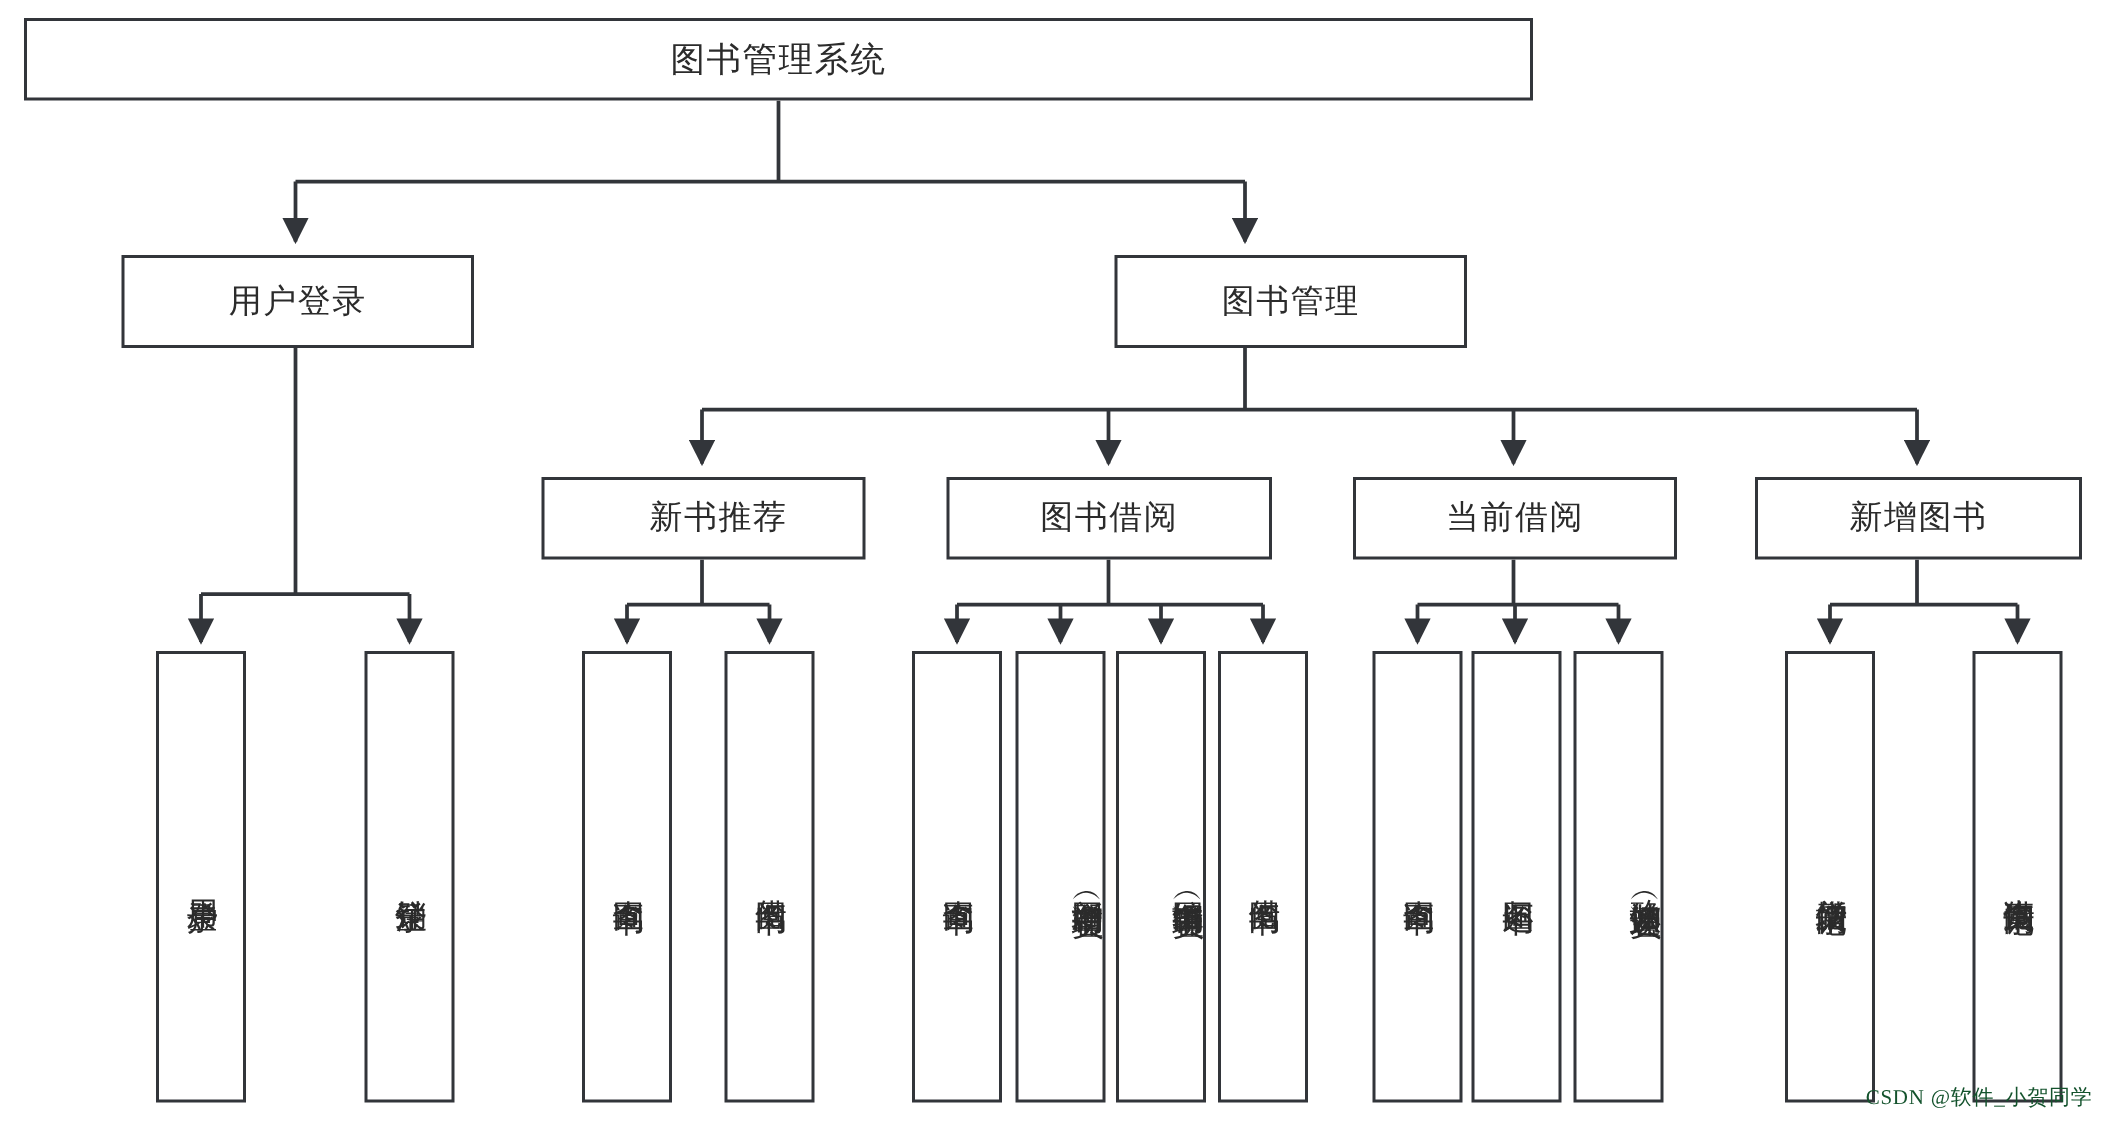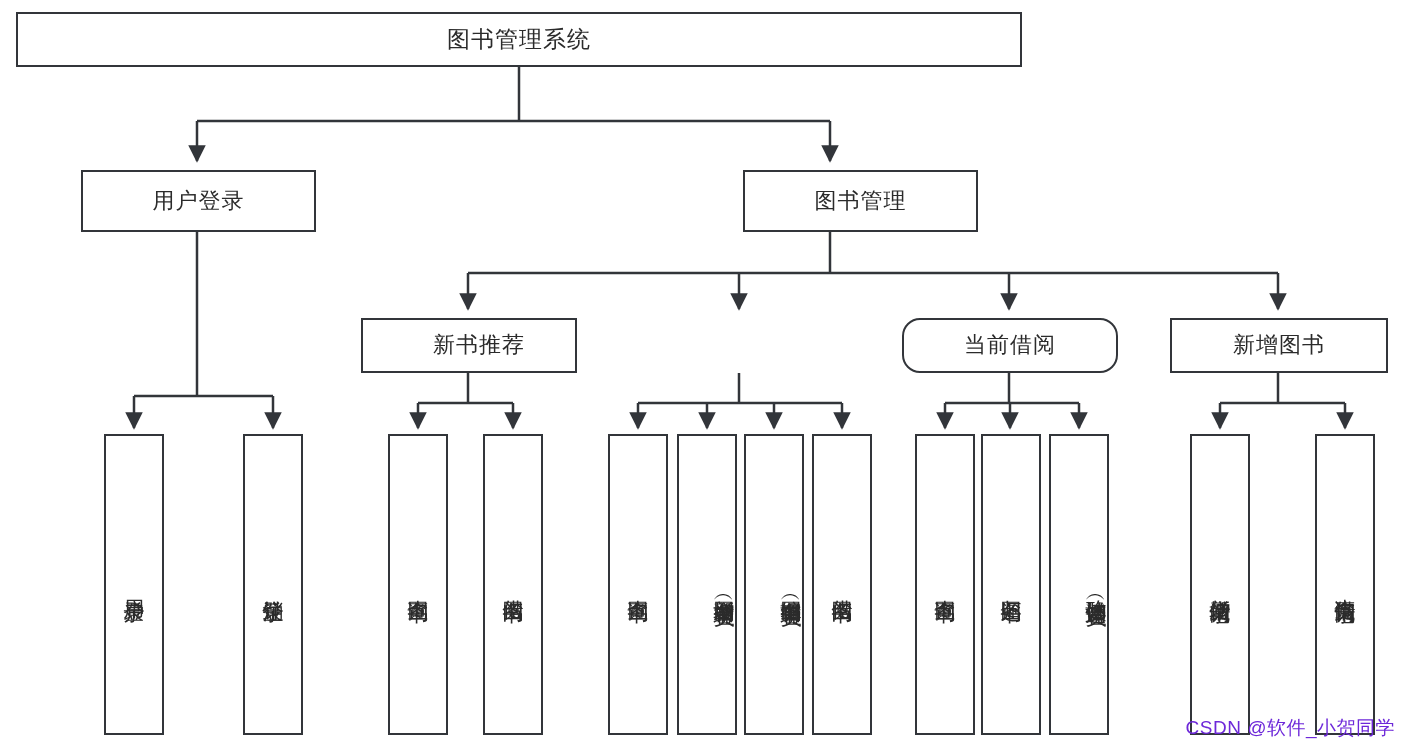--- a/index.html
+++ b/index.html
@@ -55,24 +55,25 @@
     white-space: nowrap;
   }
   .node.leaf.lvl-mid {
     align-items: center;
     padding-top: 0;
   }
   .watermark {
     position: absolute;
     right: 10px;
     bottom: 6px;
-    font-size: 19px;
-    color: #6d28d9;
+    font-size: 14px;
+    color: #14532d;
     letter-spacing: 0.5px;
     white-space: nowrap;
+    font-family: Liberation Serif, serif;
   }
 </style>
 </head>
 <body>
 
 <div id="canvas">
 
   <svg class="wires" viewBox="0 0 1405 747">
     <defs>
       <marker id="arrow" viewBox="0 0 10 10" refX="9" refY="5" markerWidth="7" markerHeight="7" orient="auto-start-reverse">
@@ -130,21 +131,24 @@
   <div class="node horiz" style="left:81px; top:170px; width:235px; height:62px;">
     <span>用户登录</span>
   </div>
   <div class="node horiz" style="left:712px; top:170px; width:235px; height:62px;margin-left:31px;">
     <span>图书管理</span>
   </div>
 
   <div class="node horiz" style="left:361px; top:318px; width:216px; height:55px;padding-left:20px;">
     <span>新书推荐</span>
   </div>
-  <div class="node horiz" style="left:902px; top:318px; width:216px; height:55px;border-radius:18px;">
+  <div class="node horiz" style="left:631px; top:318px; width:217px; height:55px;">
+    <span>图书借阅</span>
+  </div>
+  <div class="node horiz" style="left:902px; top:318px; width:216px; height:55px;">
     <span>当前借阅</span>
   </div>
   <div class="node horiz" style="left:1170px; top:318px; width:218px; height:55px;">
     <span>新增图书</span>
   </div>
 
   <div class="node leaf lvl-mid" style="left:104px; top:434px; width:60px; height:301px;">
     <span>用户登录</span>
   </div>
   <div class="node leaf lvl-mid" style="left:243px; top:434px; width:60px; height:301px;">

